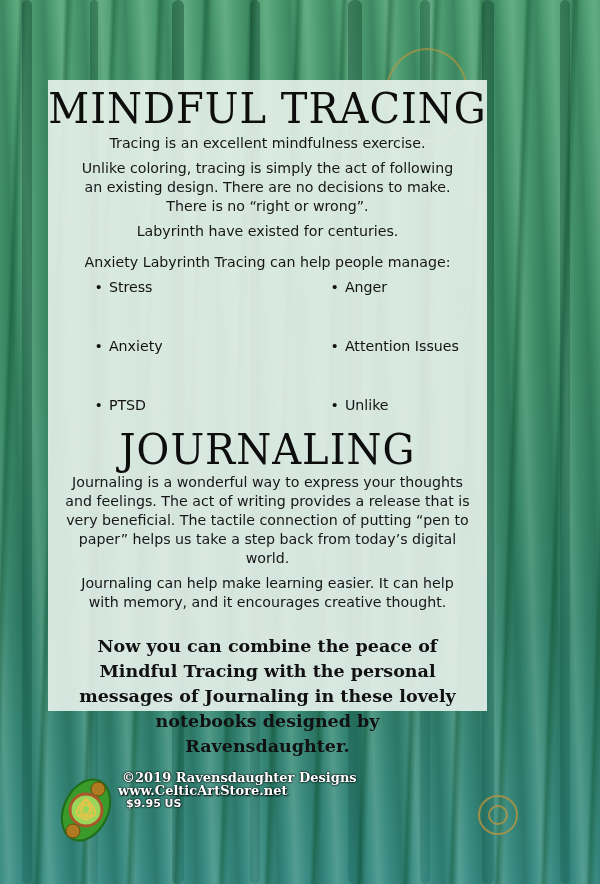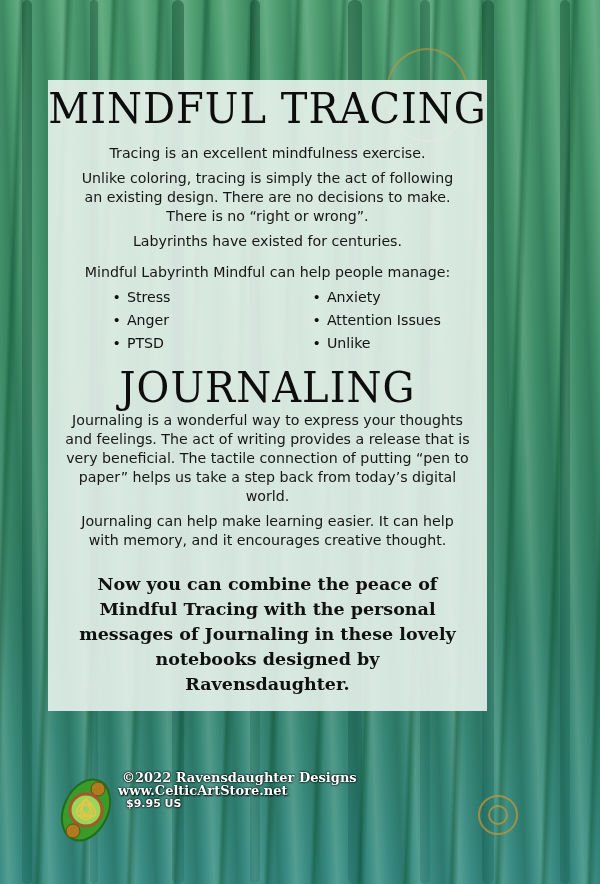--- a/index.html
+++ b/index.html
@@ -32,21 +32,21 @@
     transform: scaleY(1.05);
   }
   .para {
     font-family: "DejaVu Sans", sans-serif;
     font-size: 14.2px; line-height: 19px; margin: 0; padding: 0 10px; color: #161616;
   }
   .gap { height: 6px; }
   .bullets {
     display: grid; grid-template-columns: 200px 140px; justify-content: center;
     column-gap: 0; row-gap: 0; text-align: left; margin-top: 4px;
-    font-size: 14.2px; line-height: 23px; padding-left: 30px;
+    font-size: 14.2px; line-height: 23px; padding-left: 30px; gap: 36px;
   }
   .bullets span::before { content: "\2022"; margin-right: 6px; }
   .closing {
     font-family: "DejaVu Serif", serif; font-weight: bold;
     font-size: 17.5px; line-height: 25px; margin: 22px 0 8px 0; color: #111;
   }
   .footer {
     position: absolute; left: 50px; top: 770px; width: 320px;
   }
   .logo {
@@ -78,32 +78,32 @@
   <div class="bark-streak" style="left:420px;opacity:.5"></div>
   <div class="bark-streak" style="left:482px;opacity:.6;width:12px"></div>
   <div class="bark-streak" style="left:560px;opacity:.55"></div>
   <div class="swirl" style="left:385px;top:48px;width:80px;height:90px;border-color:rgba(190,150,60,0.6)"></div>
   <div class="swirl" style="left:478px;top:795px;width:36px;height:36px"></div>
   <div class="swirl" style="left:488px;top:805px;width:16px;height:16px"></div>
 </div>
 
 <div class="panel">
   <h1 class="title">MINDFUL TRACING</h1>
-  <p class="para" style="margin-top:12px">Tracing is an excellent mindfulness exercise.</p>
+  <p class="para" style="margin-top:2px">Tracing is an excellent mindfulness exercise.</p>
   <div class="gap"></div>
   <p class="para" style="padding:0 26px">Unlike coloring, tracing is simply the act of following an existing design. There are no decisions to make. There is no “right or wrong”.</p>
   <div class="gap"></div>
-  <p class="para">Labyrinths have existed for centuries.</p>
+  <p class="para">Labyrinth have existed for centuries.</p>
   <div class="gap"></div>
   <div class="gap"></div>
-  <p class="para">Mindful Labyrinth Mindful can help people manage:</p>
+  <p class="para">Anxiety Labyrinth Tracing can help people manage:</p>
   <div class="bullets">
     <span>Stress</span>
+    <span>Anger</span>
     <span>Anxiety</span>
-    <span>Anger</span>
     <span>Attention Issues</span>
     <span>PTSD</span>
     <span>Unlike</span>
   </div>
 
   <h1 class="title" style="margin-top:8px">JOURNALING</h1>
   <p class="para" style="margin-top:0">Journaling is a wonderful way to express your thoughts and feelings. The act of writing provides a release that is very beneficial. The tactile connection of putting “pen to paper” helps us take a step back from today’s digital world.</p>
   <div class="gap"></div>
   <p class="para" style="padding:0 28px">Journaling can help make learning easier. It can help with memory, and it encourages creative thought.</p>
 
@@ -115,17 +115,17 @@
     <svg width="52" height="70" viewBox="0 0 52 70">
       <ellipse cx="26" cy="35" rx="22" ry="32" fill="#3a9a2a" stroke="#1f6d1a" stroke-width="2" transform="rotate(25 26 35)"></ellipse>
       <circle cx="38" cy="14" r="7" fill="#b07a20" stroke="#6a4a10" stroke-width="1"></circle>
       <circle cx="13" cy="56" r="7" fill="#b07a20" stroke="#6a4a10" stroke-width="1"></circle>
       <circle cx="26" cy="35" r="16" fill="#9ad65a" stroke="#a8562a" stroke-width="3"></circle>
       <path d="M26 24 C32 34 32 40 20 41 C14 41 16 33 26 24 Z M26 24 C20 34 20 40 32 41 C38 41 36 33 26 24 Z M19 40 C24 46 28 46 33 40" fill="none" stroke="#e8c34a" stroke-width="1.8"></path>
       <circle cx="26" cy="36" r="6" fill="none" stroke="#e8c34a" stroke-width="1.4"></circle>
     </svg>
   </div>
   <div class="ftext">
-    <div class="copyright">©2022 Ravensdaughter Designs</div>
+    <div class="copyright">©2019 Ravensdaughter Designs</div>
     <div class="site">www.CelticArtStore.net</div>
     <div class="price">$9.95 US</div>
   </div>
 </div>
 
 </body></html>

